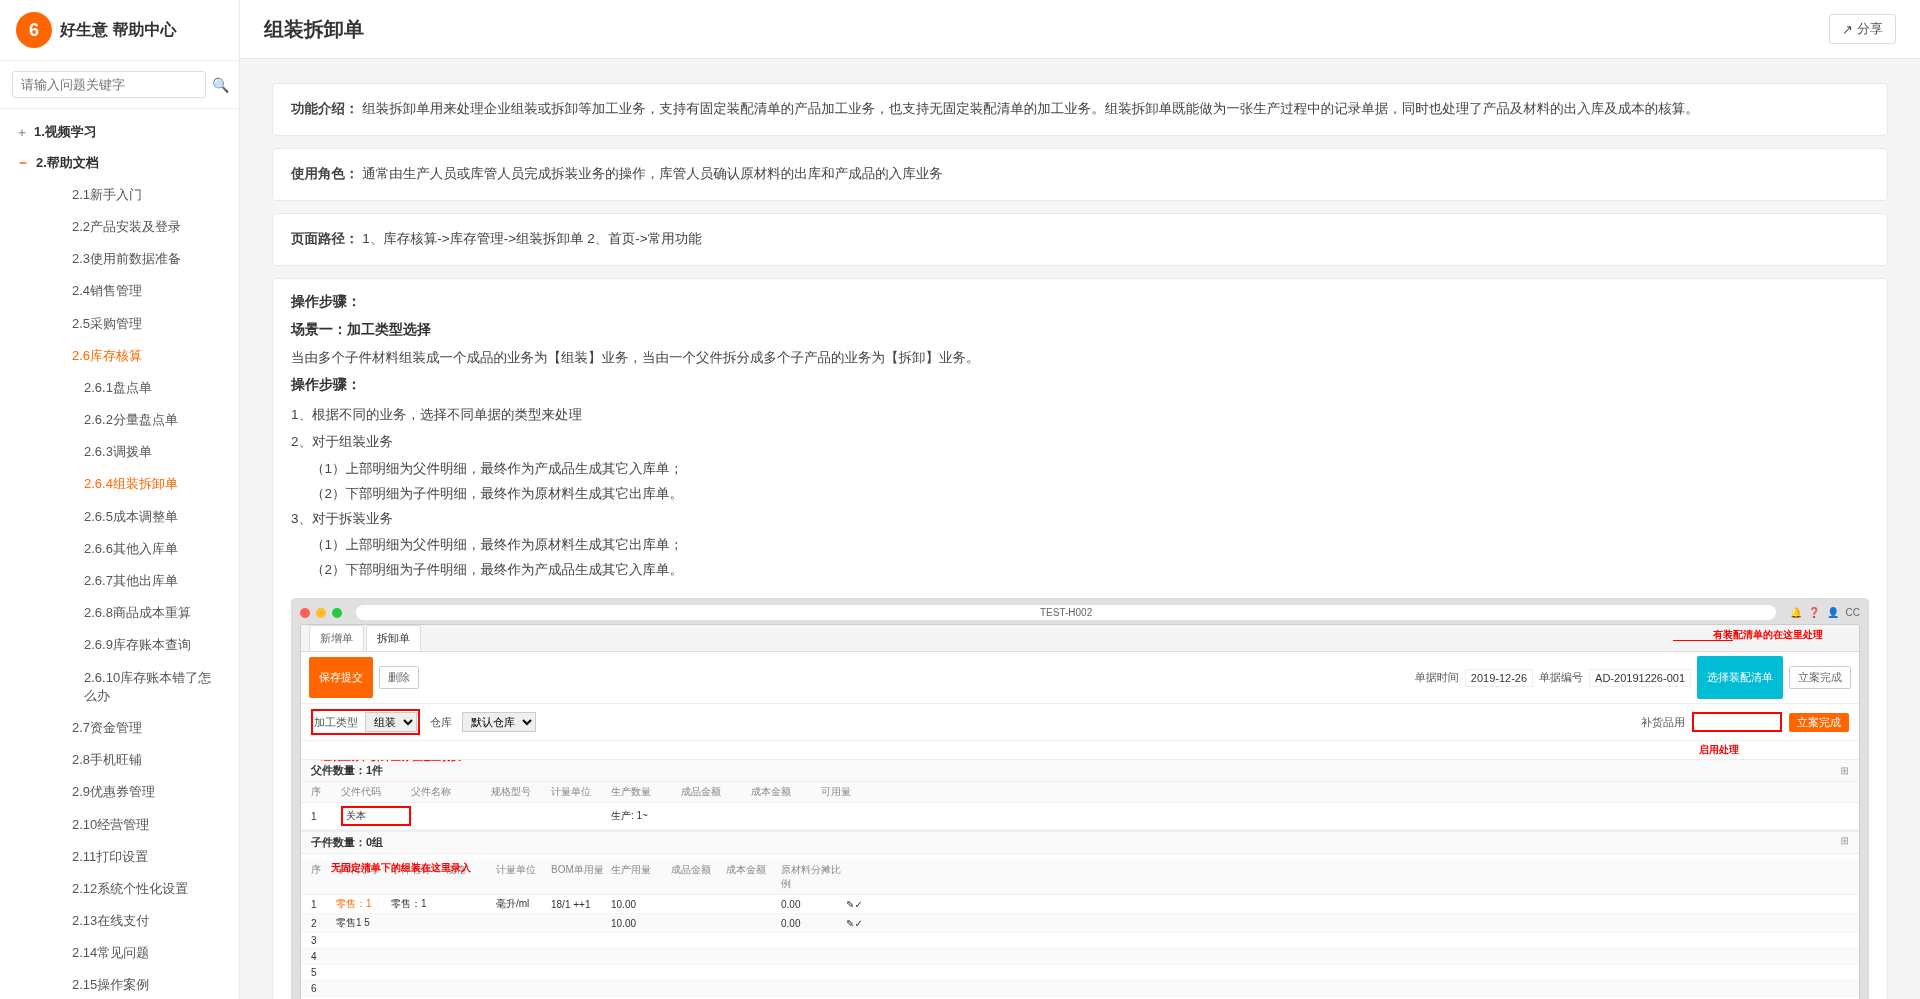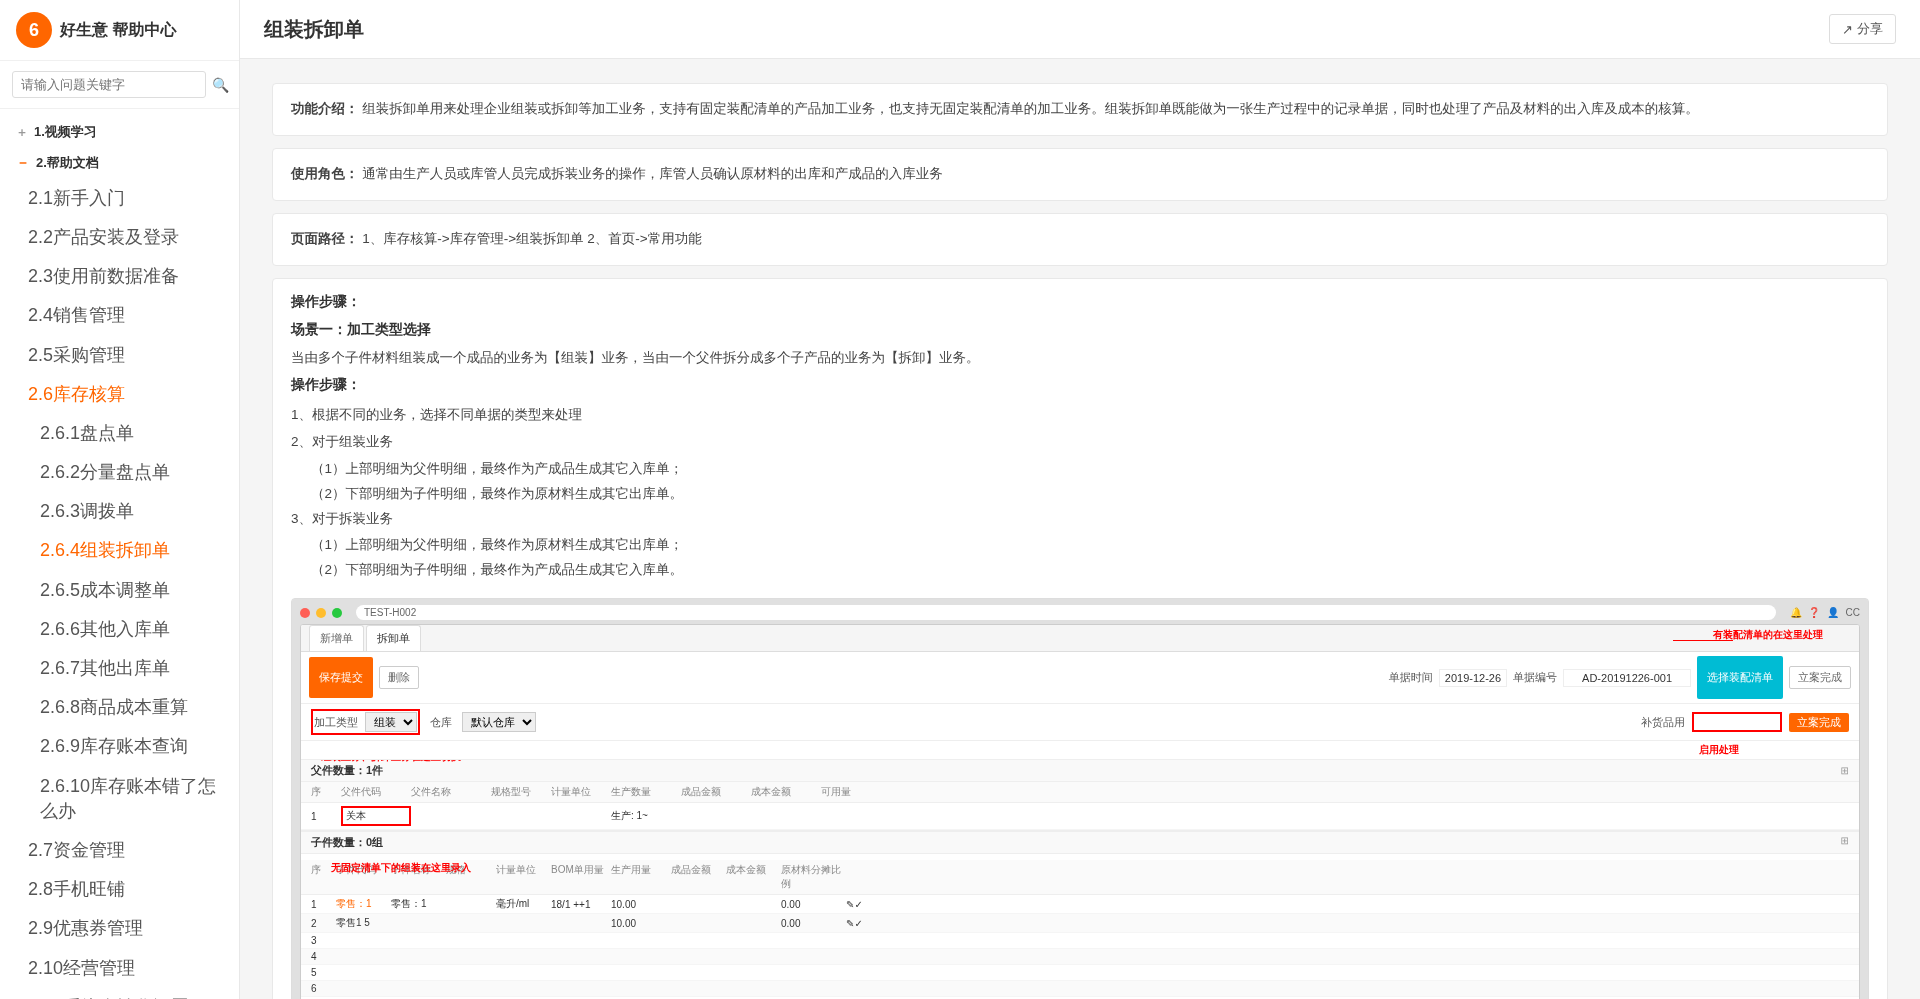--- a/index.html
+++ b/index.html
@@ -100,21 +100,22 @@
 
     .nav-item.section-title .plus-icon {
       margin-right: 6px;
       font-size: 12px;
       color: #999;
     }
 
     .nav-item.sub-item {
       padding-left: 28px;
       color: #555;
-      font-size: 18px;
+      font-size: 13px;
+      margin-left: 44px;
     }
 
     .nav-item.sub-item.current {
       color: #ff6600;
     }
 
     .minus-icon {
       color: #ff6600;
       margin-right: 6px;
       font-size: 14px;
@@ -310,20 +311,23 @@
         <span>2.7资金管理</span>
       </div>
     <div class="nav-item sub-item">
         <span>2.8手机旺铺</span>
       </div>
     <div class="nav-item sub-item">
         <span>2.9优惠券管理</span>
       </div>
     <div class="nav-item sub-item">
         <span>2.10经营管理</span>
+      </div>
+    <div class="nav-item sub-item">
+        <span>2.11打印设置</span>
       </div>
     <div class="nav-item sub-item">
         <span>2.12系统个性化设置</span>
       </div>
     <div class="nav-item sub-item">
         <span>2.13在线支付</span>
       </div>
     <div class="nav-item sub-item">
         <span>2.14常见问题</span>
       </div>
@@ -376,21 +380,21 @@
         <div class="step-item">
           <span>3、对于拆装业务</span>
         </div>
         <div class="sub-step-item">（1）上部明细为父件明细，最终作为原材料生成其它出库单；</div>
         <div class="sub-step-item">（2）下部明细为子件明细，最终作为产成品生成其它入库单。</div>
       </div>
 
       <div class="screenshot-container" style="margin-top:16px;">
         <div style="position:relative; background:#e0e0e0; padding:6px 8px 0 8px;">
 
-          <div style="display:flex;align-items:center;gap:6px;margin-bottom:4px;">
+          <div style="display:flex;align-items:center;gap:6px;margin-bottom:4px;text-align:center;">
             <div style="width:10px;height:10px;border-radius:50%;background:#ff5f56;"></div>
             <div style="width:10px;height:10px;border-radius:50%;background:#ffbd2e;"></div>
             <div style="width:10px;height:10px;border-radius:50%;background:#27c93f;"></div>
             <div style="flex:1;background:#fff;border-radius:10px;padding:2px 8px;font-size:10px;color:#666;margin:0 8px;">
               <span>TEST-H002</span>
             </div>
             <div style="font-size:10px;color:#666;display:flex;gap:6px;">
               <span>🔔</span>
               <span>❓</span>
               <span>👤</span>
@@ -406,21 +410,21 @@
               <div style="flex:1;"></div>
             </div>
 
             <div style="background:#fff;border-bottom:1px solid #eee;padding:4px 8px;display:flex;align-items:center;gap:6px;flex-wrap:wrap;">
               <button style="background:#ff6600;color:white;border:none;padding:13px 10px;border-radius:2px;font-size:11px;cursor:pointer;">保存提交</button>
               <button style="background:#fff;color:#666;border:1px solid #ccc;padding:3px 8px;border-radius:2px;font-size:11px;cursor:pointer;">删除</button>
               <div style="flex:1;"></div>
               <span style="font-size:11px;color:#555;">单据时间</span>
               <span style="font-size:11px;color:#333;border:1px solid #eee;padding:2px 5px;">2019-12-26</span>
               <span style="font-size:11px;color:#555;">单据编号</span>
-              <span style="font-size:11px;color:#333;border:1px solid #eee;padding:2px 18px;">AD-20191226-001</span>
+              <span style="font-size:11px;color:#333;border:1px solid #eee;padding:2px 5px;">AD-20191226-001</span>
               <div style="position:relative;display:inline-block;">
                 <button style="background:#00bcd4;color:white;border:none;padding:14px 10px;border-radius:2px;font-size:11px;cursor:pointer;">选择装配清单</button>
                 
                 <div style="position:absolute;top:-28px;right:-40px;color:red;font-size:10px;font-weight:bold;white-space:nowrap;">有装配清单的在这里处理</div>
                 <div style="position:absolute;top:-16px;right:50px;width:60px;height:1px;background:red;"></div>
               </div>
               <button style="background:#fff;color:#666;border:1px solid #ccc;padding:3px 8px;border-radius:2px;font-size:11px;cursor:pointer;">立案完成</button>
             </div>
 
             <div style="padding:5px 10px;display:flex;align-items:center;gap:10px;border-bottom:1px solid #eee;background:#fff;font-size:11px;flex-wrap:wrap;position:relative;">

